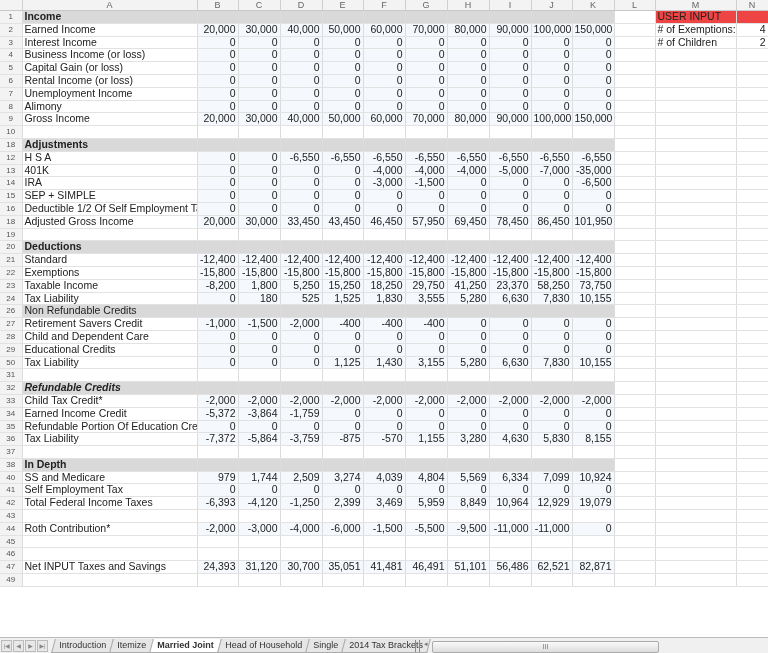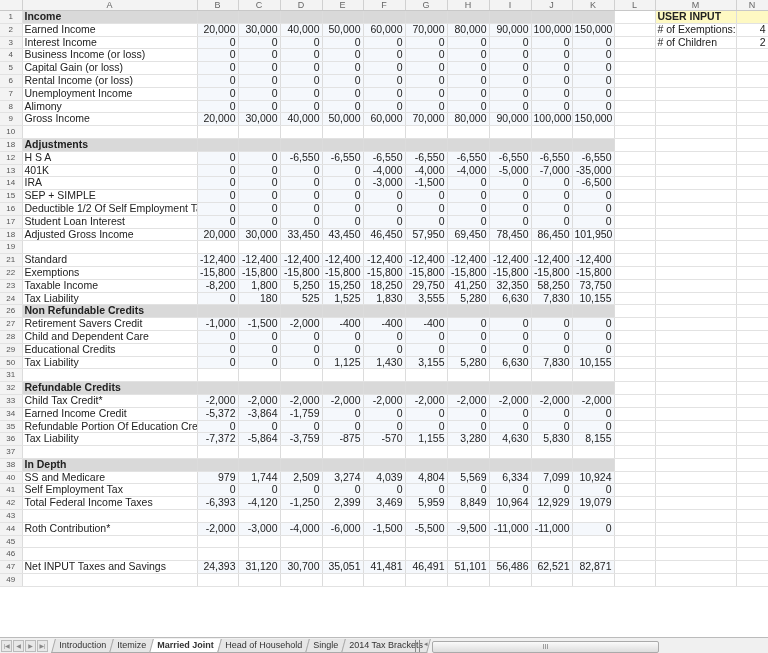--- a/index.html
+++ b/index.html
@@ -12,21 +12,21 @@
   table.grid th { background:#f3f3f3; color:#666; font-weight:normal; font-size:9px; text-align:center;
      height:10px; line-height:10px; border-bottom:1px solid #c8c8c8; border-right:1px solid #d0d0d0; }
   td.rh { background:#f3f3f3; color:#555; font-size:8px; text-align:center; padding:0; border-right:1px solid #c8c8c8; }
   td.lbl { text-align:left; }
   td.num { text-align:right; background:#f5f8fc; }
   td.blank { background:#fff; }
   tr.section td.cell { background:#d9d9d9; font-weight:bold; }
   tr.section td.lbl { background:#d9d9d9; }
   tr.bold td.cell { font-weight:bold; background:#d9d9d9; }
   tr.bold td.lbl { background:#d9d9d9; font-weight:bold; }
-  td.m-head { background:#fef9c3;font-weight:bold; }
+  td.m-head { background:#ef4444; }
   .tabbar { position:absolute; left:0; top:637px; width:768px; height:16px; background:#f0f0f0;
      border-top:1px solid #bbb; font-size:9px; display:flex; align-items:center; }
   .navbtn { width:9px; height:10px; border:1px solid #bbb; background:#e8e8e8; margin-left:1px;
      font-size:6px; line-height:10px; text-align:center; color:#888; }
   .tab { padding:0 5px; height:13px; line-height:13px; border:1px solid #aaa; border-top:none;
      background:#e6e6e6; margin-left:-1px; transform:skewX(-15deg); color:#333; }
   .tab span { display:inline-block; transform:skewX(15deg); }
   .tab.active { background:#fff; font-weight:bold; }
   .hscroll { position:absolute; left:432px; top:3px; width:225px; height:10px; border:1px solid #aaa;
      background:linear-gradient(#fafafa,#ddd); border-radius:2px; font-size:7px; text-align:center; line-height:10px; color:#777; }
@@ -341,37 +341,20 @@
           <td class="num cell">0</td>
           <td class="num cell">0</td>
           <td class="num cell">0</td>
           <td class="num cell">0</td>
           <td class="num cell">0</td>
           <td></td>
           <td></td>
           <td style="text-align: right;"></td>
         </tr>
         <tr>
-          <td class="rh">17</td>
-          <td class="lbl cell">Student Loan Interest</td>
-          <td class="num cell">0</td>
-          <td class="num cell">0</td>
-          <td class="num cell">0</td>
-          <td class="num cell">0</td>
-          <td class="num cell">0</td>
-          <td class="num cell">0</td>
-          <td class="num cell">0</td>
-          <td class="num cell">0</td>
-          <td class="num cell">0</td>
-          <td class="num cell">0</td>
-          <td></td>
-          <td></td>
-          <td style="text-align: right;"></td>
-        </tr>
-        <tr>
           <td class="rh">18</td>
           <td class="lbl cell">Adjusted Gross Income</td>
           <td class="num cell">20,000</td>
           <td class="num cell">30,000</td>
           <td class="num cell">33,450</td>
           <td class="num cell">43,450</td>
           <td class="num cell">46,450</td>
           <td class="num cell">57,950</td>
           <td class="num cell">69,450</td>
           <td class="num cell">78,450</td>
@@ -391,20 +374,37 @@
           <td class="num cell blank"></td>
           <td class="num cell blank"></td>
           <td class="num cell blank"></td>
           <td class="num cell blank"></td>
           <td class="num cell blank"></td>
           <td class="num cell blank"></td>
           <td></td>
           <td></td>
           <td style="text-align: right;"></td>
         </tr>
+        <tr class="section">
+          <td class="rh">20</td>
+          <td class="lbl cell" style="font-weight: bold;">Deductions</td>
+          <td class="num cell"></td>
+          <td class="num cell"></td>
+          <td class="num cell"></td>
+          <td class="num cell"></td>
+          <td class="num cell"></td>
+          <td class="num cell"></td>
+          <td class="num cell"></td>
+          <td class="num cell"></td>
+          <td class="num cell"></td>
+          <td class="num cell"></td>
+          <td></td>
+          <td></td>
+          <td style="text-align: right;"></td>
+        </tr>
         <tr>
           <td class="rh">21</td>
           <td class="lbl cell">Standard</td>
           <td class="num cell">-12,400</td>
           <td class="num cell">-12,400</td>
           <td class="num cell">-12,400</td>
           <td class="num cell">-12,400</td>
           <td class="num cell">-12,400</td>
           <td class="num cell">-12,400</td>
           <td class="num cell">-12,400</td>
@@ -435,21 +435,21 @@
         <tr>
           <td class="rh">23</td>
           <td class="lbl cell">Taxable Income</td>
           <td class="num cell">-8,200</td>
           <td class="num cell">1,800</td>
           <td class="num cell">5,250</td>
           <td class="num cell">15,250</td>
           <td class="num cell">18,250</td>
           <td class="num cell">29,750</td>
           <td class="num cell">41,250</td>
-          <td class="num cell">32,350</td>
+          <td class="num cell">23,370</td>
           <td class="num cell">58,250</td>
           <td class="num cell">73,750</td>
           <td></td>
           <td></td>
           <td style="text-align: right;"></td>
         </tr>
         <tr>
           <td class="rh">24</td>
           <td class="lbl cell">Tax Liability</td>
           <td class="num cell">0</td>
@@ -461,21 +461,21 @@
           <td class="num cell">5,280</td>
           <td class="num cell">6,630</td>
           <td class="num cell">7,830</td>
           <td class="num cell">10,155</td>
           <td></td>
           <td></td>
           <td style="text-align: right;"></td>
         </tr>
         <tr class="section">
           <td class="rh">26</td>
-          <td class="lbl cell" style="font-weight: bold;">Non Refundable Credits</td>
+          <td class="lbl cell" style="font-weight: normal;">Non Refundable Credits</td>
           <td class="num cell"></td>
           <td class="num cell"></td>
           <td class="num cell"></td>
           <td class="num cell"></td>
           <td class="num cell"></td>
           <td class="num cell"></td>
           <td class="num cell"></td>
           <td class="num cell"></td>
           <td class="num cell"></td>
           <td class="num cell"></td>
@@ -563,21 +563,21 @@
           <td class="num cell blank"></td>
           <td class="num cell blank"></td>
           <td class="num cell blank"></td>
           <td class="num cell blank"></td>
           <td></td>
           <td></td>
           <td style="text-align: right;"></td>
         </tr>
         <tr class="section">
           <td class="rh">32</td>
-          <td class="lbl cell" style="font-weight: bold;">Refundable Credits</td>
+          <td class="lbl cell" style="font-weight: bold; font-style: italic;">Refundable Credits</td>
           <td class="num cell"></td>
           <td class="num cell"></td>
           <td class="num cell"></td>
           <td class="num cell"></td>
           <td class="num cell"></td>
           <td class="num cell"></td>
           <td class="num cell"></td>
           <td class="num cell"></td>
           <td class="num cell"></td>
           <td class="num cell"></td>

